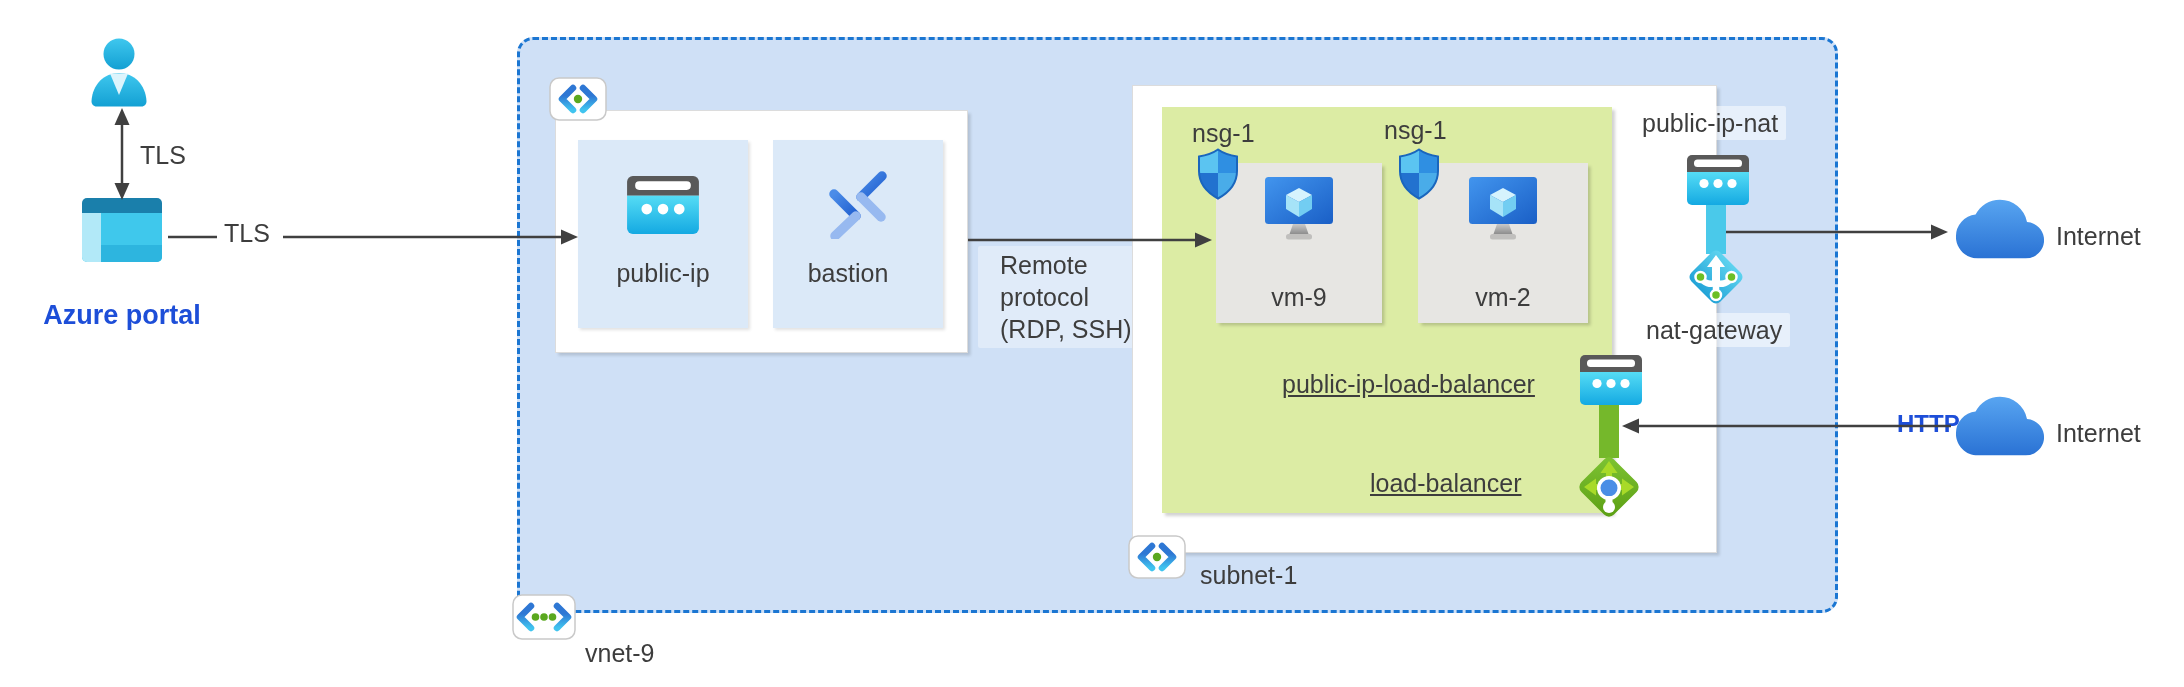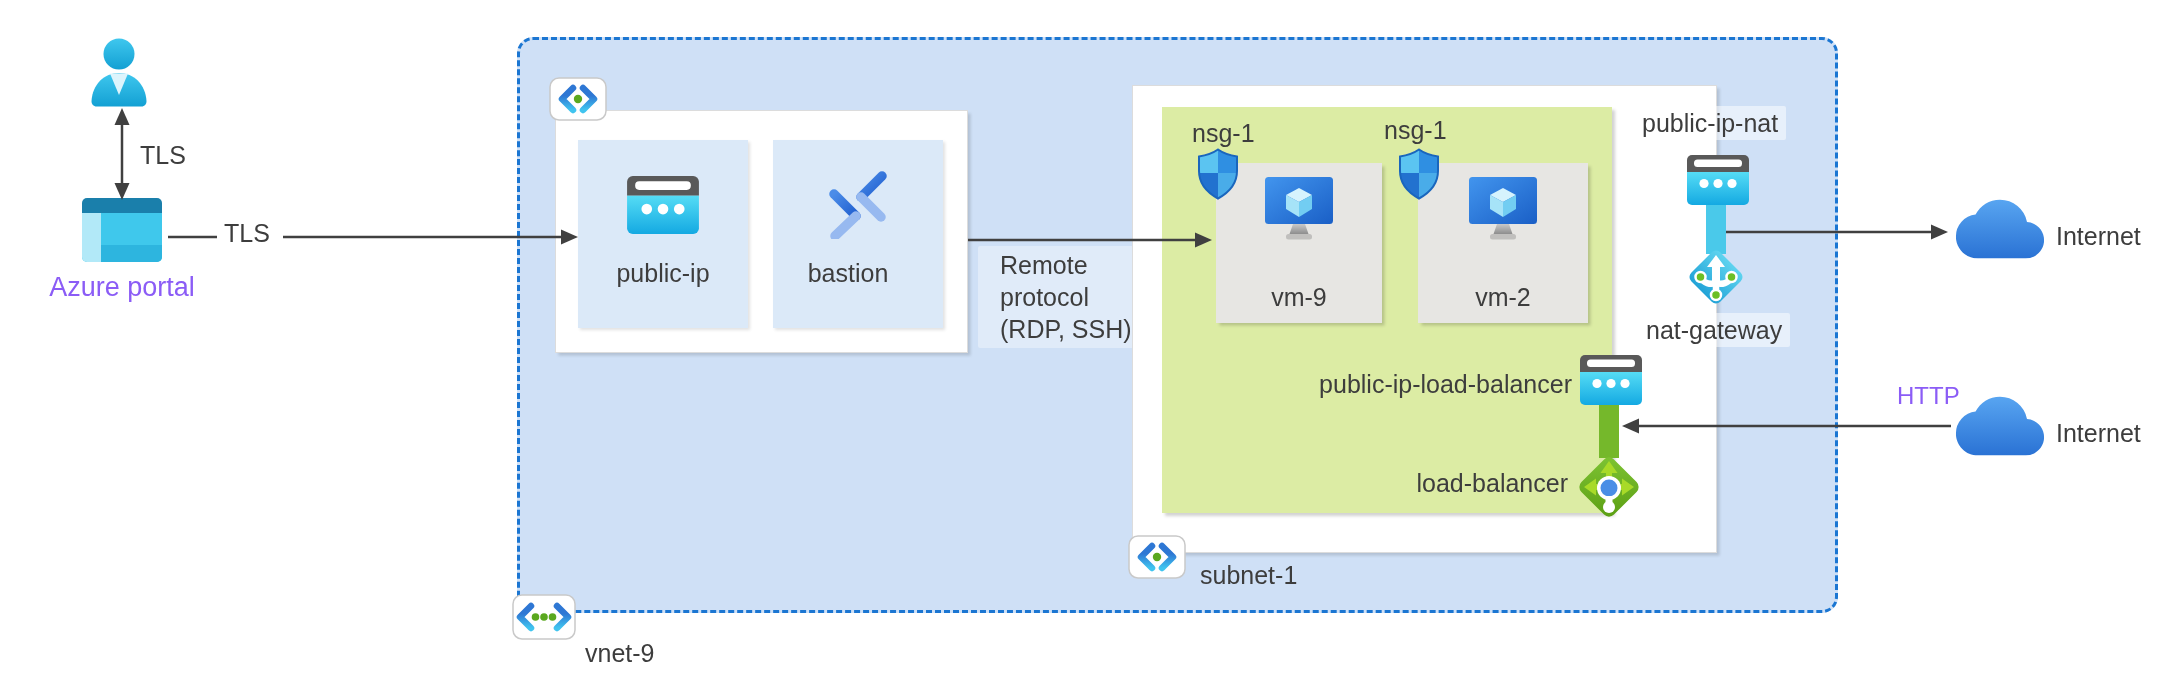--- a/index.html
+++ b/index.html
@@ -2,22 +2,22 @@
 <html><head>
 <meta charset="utf-8">
 <style>
   html,body{margin:0;padding:0;background:#ffffff;}
   .canvas{
     position:relative;width:2184px;height:687px;background:#ffffff;overflow:hidden;
     font-family:"Liberation Sans", sans-serif;color:#3d3d3d;
   }
   .lbl{position:absolute;font-size:25px;line-height:1.2;color:#3d3d3d;white-space:nowrap;}
   .lbl-center{text-align:center;}
-  .lbl-right{text-align:right;}
-  .lbl-bold{font-weight:400;color:#8b5cf6;}
+  .lbl-right{text-decoration:underline;}
+  .lbl-bold{font-weight:700;color:#1d4ed8;margin-top:28px;}
   .hl{background:rgba(255,255,255,0.5);padding:2px 8px;border-radius:2px;}
   .vnet-box{
     position:absolute;left:517px;top:37px;width:1321px;height:576px;
     background:#cfe0f6;border:3px dashed #1b76d2;border-radius:16px;box-sizing:border-box;
   }
   .white-box{
     position:absolute;background:#ffffff;border:1px solid #dcdcdc;
     box-shadow:2.5px 2.5px 3px rgba(0,0,0,0.15);box-sizing:border-box;
   }
   .tile-blue{

